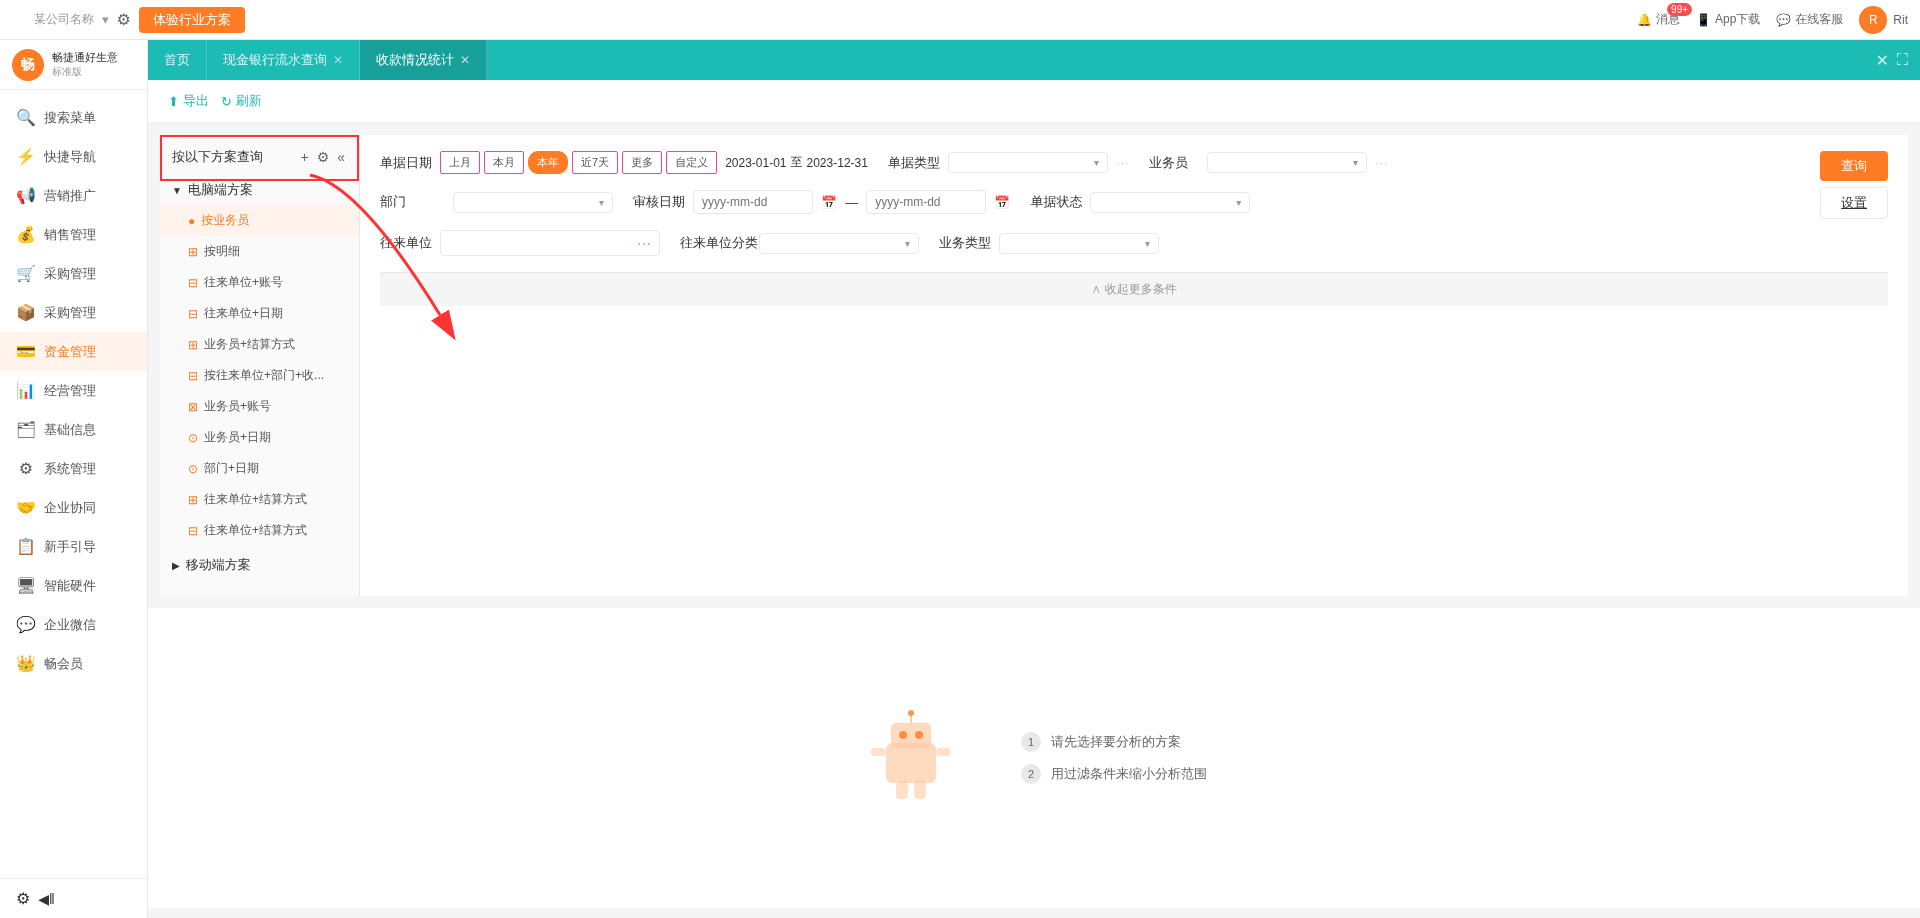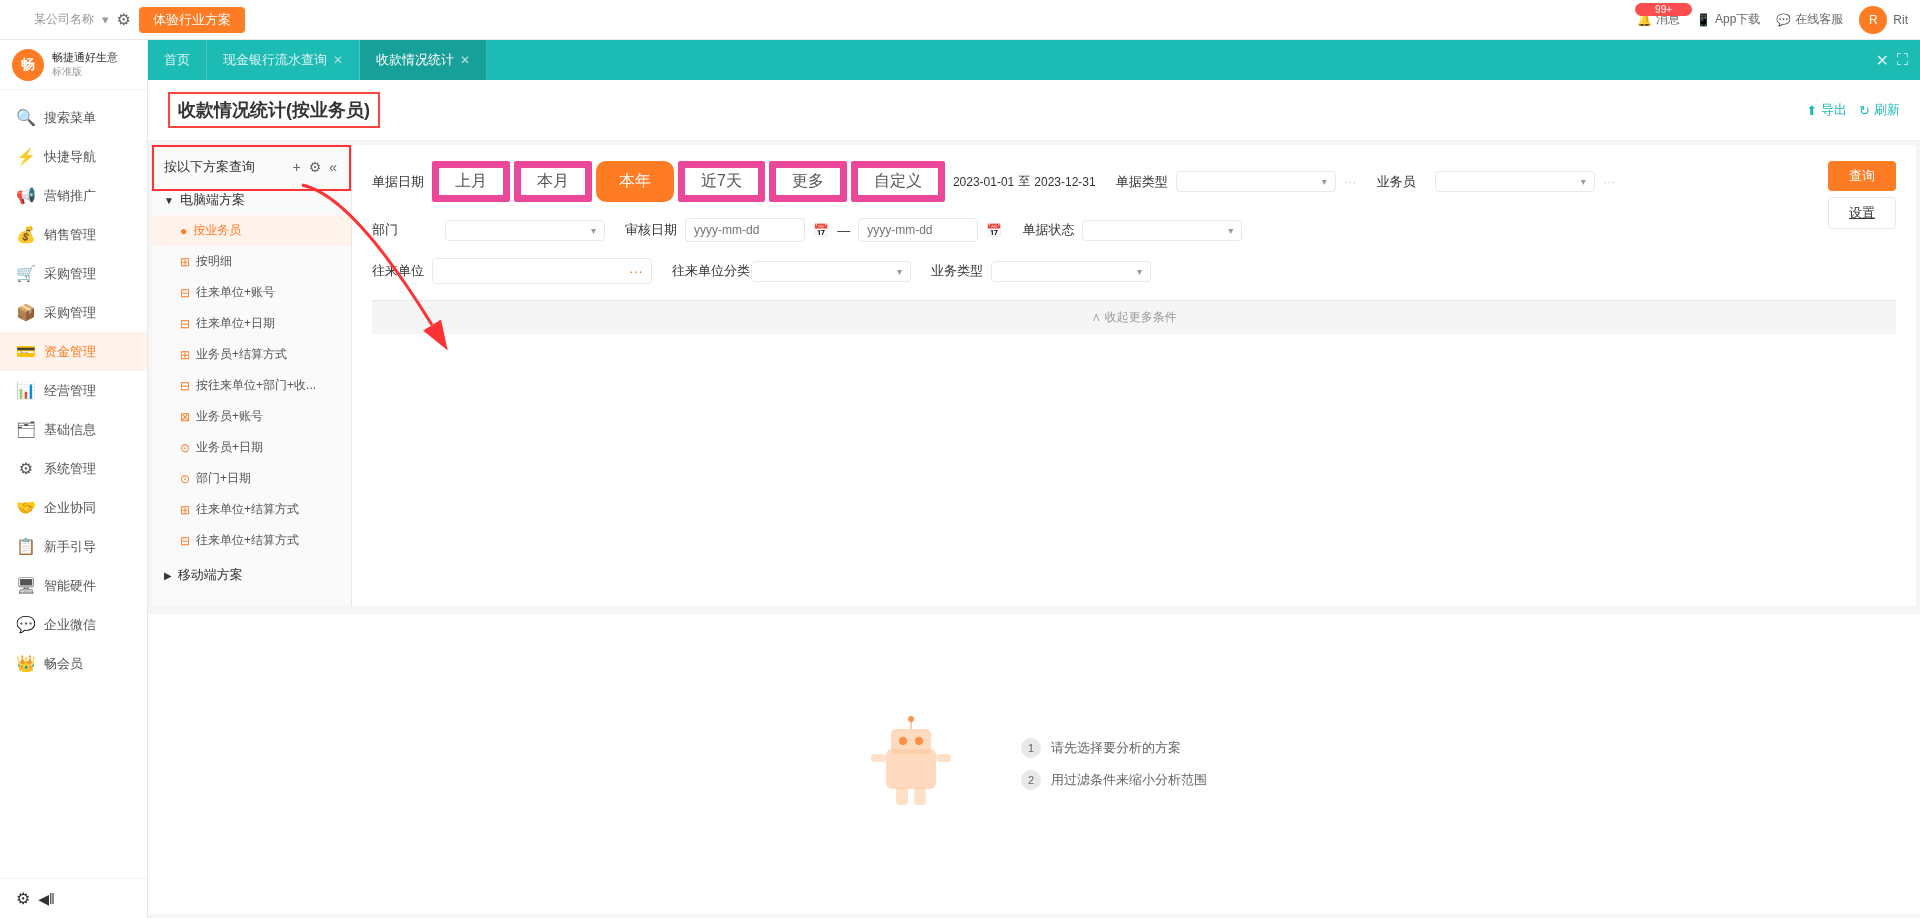--- a/index.html
+++ b/index.html
@@ -54,21 +54,21 @@
       display: inline-flex;
       align-items: center;
       gap: 4px;
       cursor: pointer;
     }
     .badge-count {
       background: #ff4d4f;
       color: #fff;
       border-radius: 10px;
       font-size: 10px;
-      padding: 1px 20px;
+      padding: 1px 4px;
       position: absolute;
       top: -8px;
       right: -12px;
     }
 
     
     .main-layout {
       display: flex;
       height: calc(918px - 40px);
     }
@@ -223,21 +223,21 @@
       color: #1cbbb4;
       font-size: 13px;
       display: flex;
       align-items: center;
       gap: 4px;
     }
 
     
     .search-panel {
       background: #fff;
-      margin: 4px;
+      margin: 12px;
       padding: 0;
       display: flex;
     }
 
     
     .scheme-panel {
       width: 200px;
       background: #fafafa;
       border-right: 1px solid #e8e8e8;
       flex-shrink: 0;
@@ -313,25 +313,25 @@
       white-space: nowrap;
       min-width: 50px;
     }
     .filter-date-group {
       display: flex;
       align-items: center;
       gap: 4px;
     }
     .date-btn {
       background: none;
-      border: 7px solid #ec4899;
+      border: 1px solid #ec4899;
       border-radius: 2px;
-      padding: 3px 16px;
-      cursor: pointer;
-      font-size: 16px;
+      padding: 3px 8px;
+      cursor: pointer;
+      font-size: 11px;
       color: #555;
     }
     .date-btn.active {
       background: #ff7b24;
       color: #fff;
       border-color: #ff7b24;
       border-radius: 10px;
     }
     .date-range-input {
       display: flex;
@@ -590,21 +590,20 @@
       </div>
       <div class="tab-bar-right">
         <button class="tab-bar-btn">✕</button>
         <button class="tab-bar-btn">⛶</button>
       </div>
     </div>
 
     <div class="page-content">
 
       <div class="page-header">
-        <span class="page-title">收款情况统计(按业务员)</span>
         <div class="page-actions">
           <button class="action-btn">
             <span>⬆</span>
             <span>导出</span>
           </button>
           <button class="action-btn">
             <span>↻</span>
             <span>刷新</span>
           </button>
         </div>

